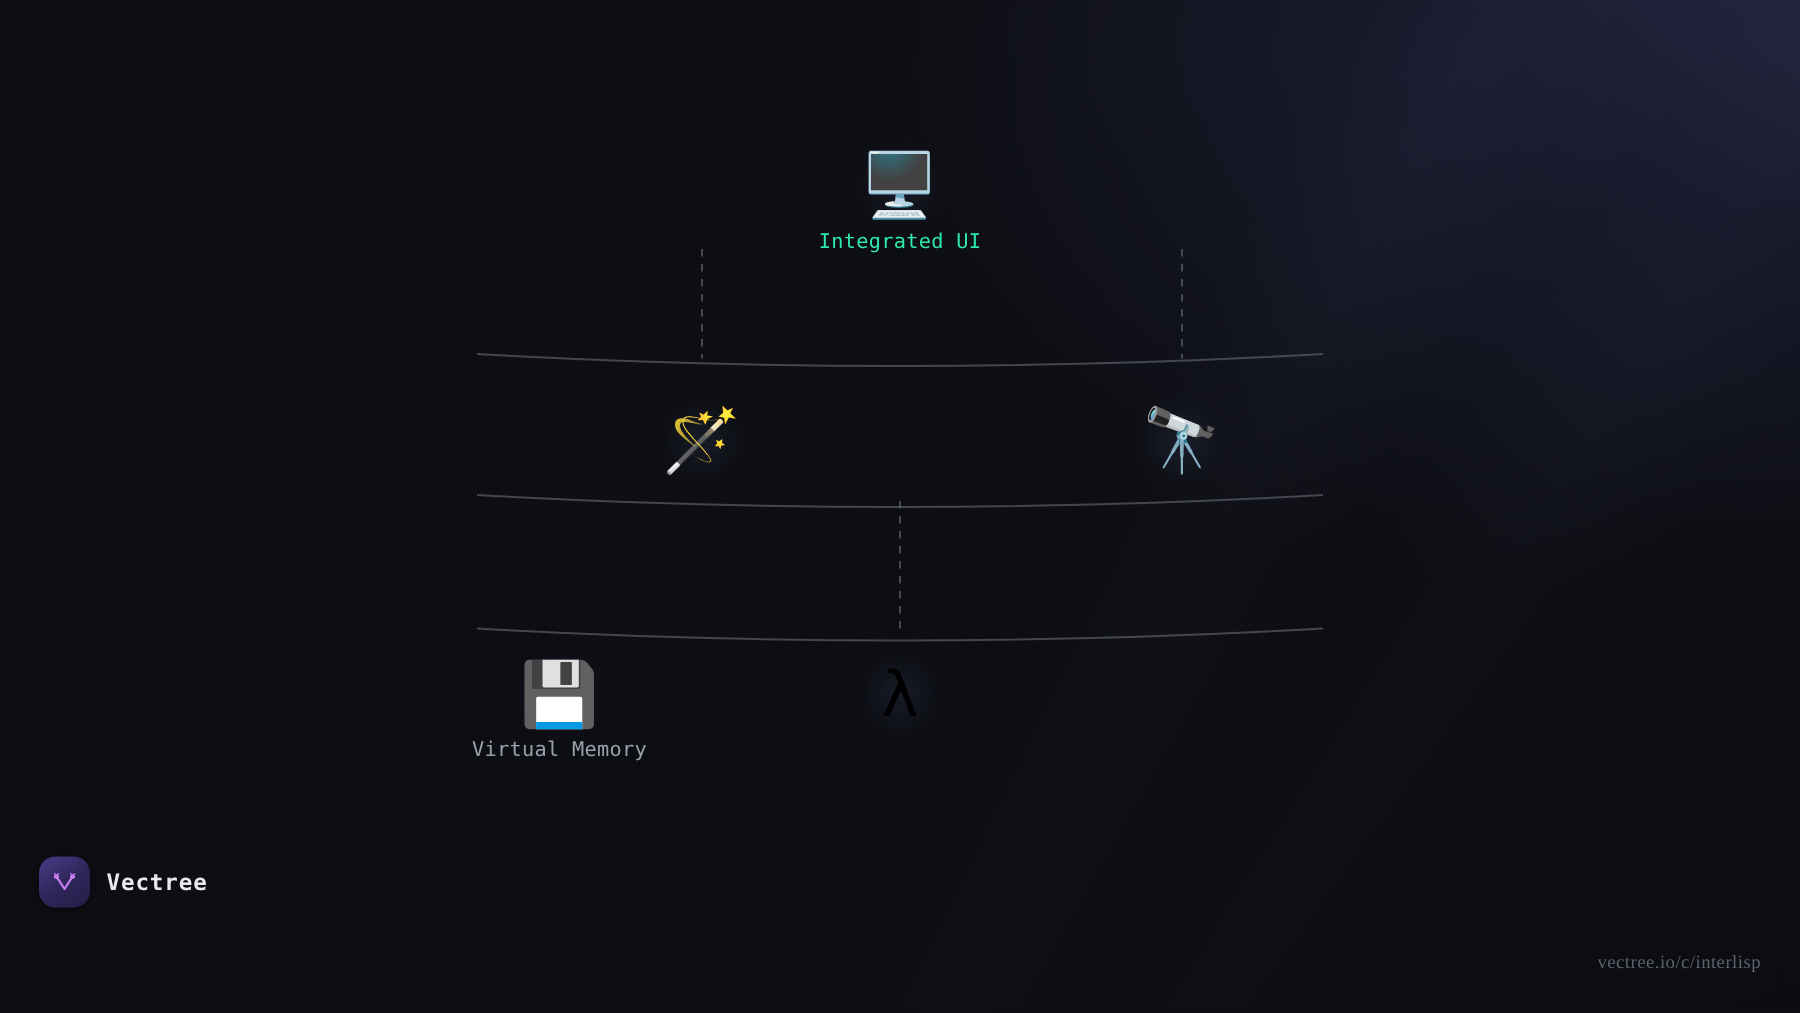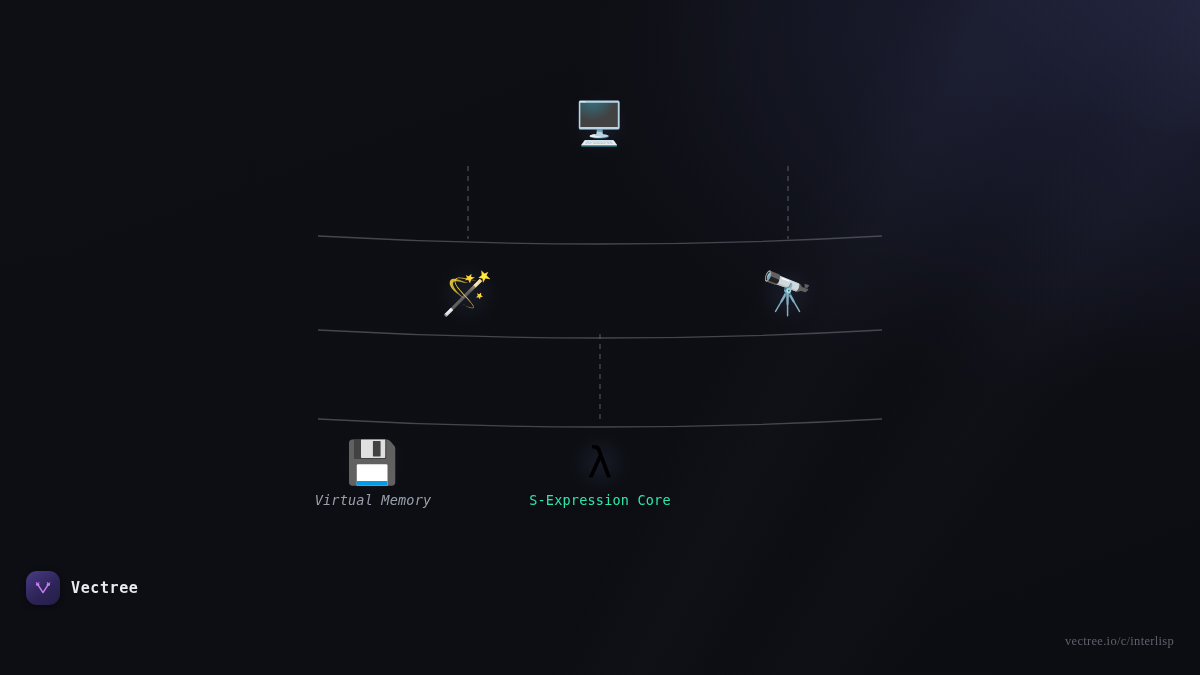--- a/index.html
+++ b/index.html
@@ -54,21 +54,21 @@
     border-radius:50%;
     background:radial-gradient(circle, rgba(40,46,70,0.40) 0%, rgba(20,22,34,0.16) 58%, rgba(0,0,0,0) 74%);
     z-index:-1;
   }
   .node-lbl {
     font-size:13.5px;
     letter-spacing:0.2px;
     color:#2ee8a8;
     white-space:nowrap;
   }
-  .node-lbl.muted { color:#9aa0ab;font-style:italic; }
+  .node-lbl.muted { color:#9aa0ab; }
 
   
   #footer {
     position:absolute;
     left:0; right:0; bottom:0;
     height:120px;
     padding:0 26px;
   }
   #brand {
     position:absolute; left:26px; top:16px;
@@ -114,34 +114,34 @@
     <g id="conn-group">
         <line x1="468" y1="166" x2="468" y2="239" stroke="#5c5f69" stroke-width="1.3" stroke-dasharray="5 5" opacity="0.75"></line>
         <line x1="788" y1="166" x2="788" y2="239" stroke="#5c5f69" stroke-width="1.3" stroke-dasharray="5 5" opacity="0.75"></line>
         <line x1="600" y1="334" x2="600" y2="422" stroke="#5c5f69" stroke-width="1.3" stroke-dasharray="5 5" opacity="0.75"></line>
       </g>
   </svg>
 
   <div id="nodes-layer">
       <div class="node" style="left: 600px; top: 95px;">
         <div class="node-ico">🖥️</div>
+        <div class="node-lbl">Integrated UI</div>
       </div>
       <div class="node" style="left: 468px; top: 265px;">
         <div class="node-ico">🪄</div>
       </div>
       <div class="node" style="left: 788px; top: 265px;">
         <div class="node-ico">🔭</div>
       </div>
       <div class="node" style="left: 373px; top: 434px;">
         <div class="node-ico">💾</div>
         <div class="node-lbl muted">Virtual Memory</div>
       </div>
       <div class="node" style="left: 600px; top: 434px;">
         <div class="node-ico">λ</div>
-        <div class="node-lbl">S-Expression Core</div>
       </div>
     </div>
 
   <div id="footer">
     <div id="brand">
       <div id="logo">
         <svg width="20" height="20" viewBox="0 0 24 24">
           <path d="M5.5 7.5 L12 17.5 L18.5 7.5" fill="none" stroke="#c77ff0" stroke-width="1.7" stroke-linecap="round" stroke-linejoin="round"></path>
           <circle cx="5.5" cy="7.5" r="1.9" fill="#d98bf5"></circle>
           <circle cx="18.5" cy="7.5" r="1.9" fill="#d98bf5"></circle>

